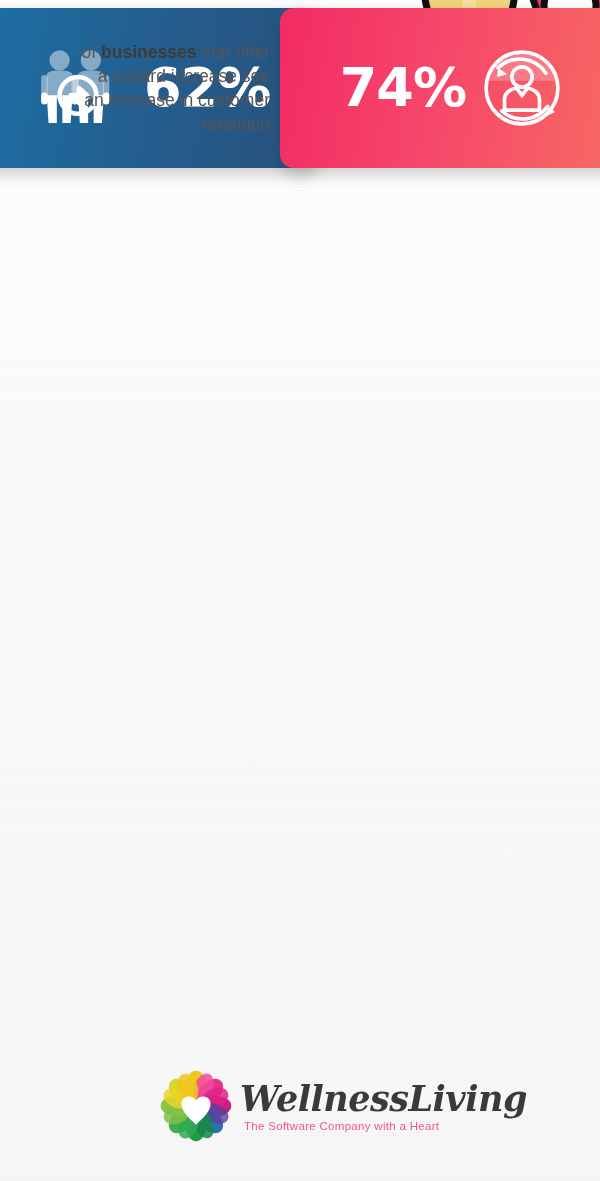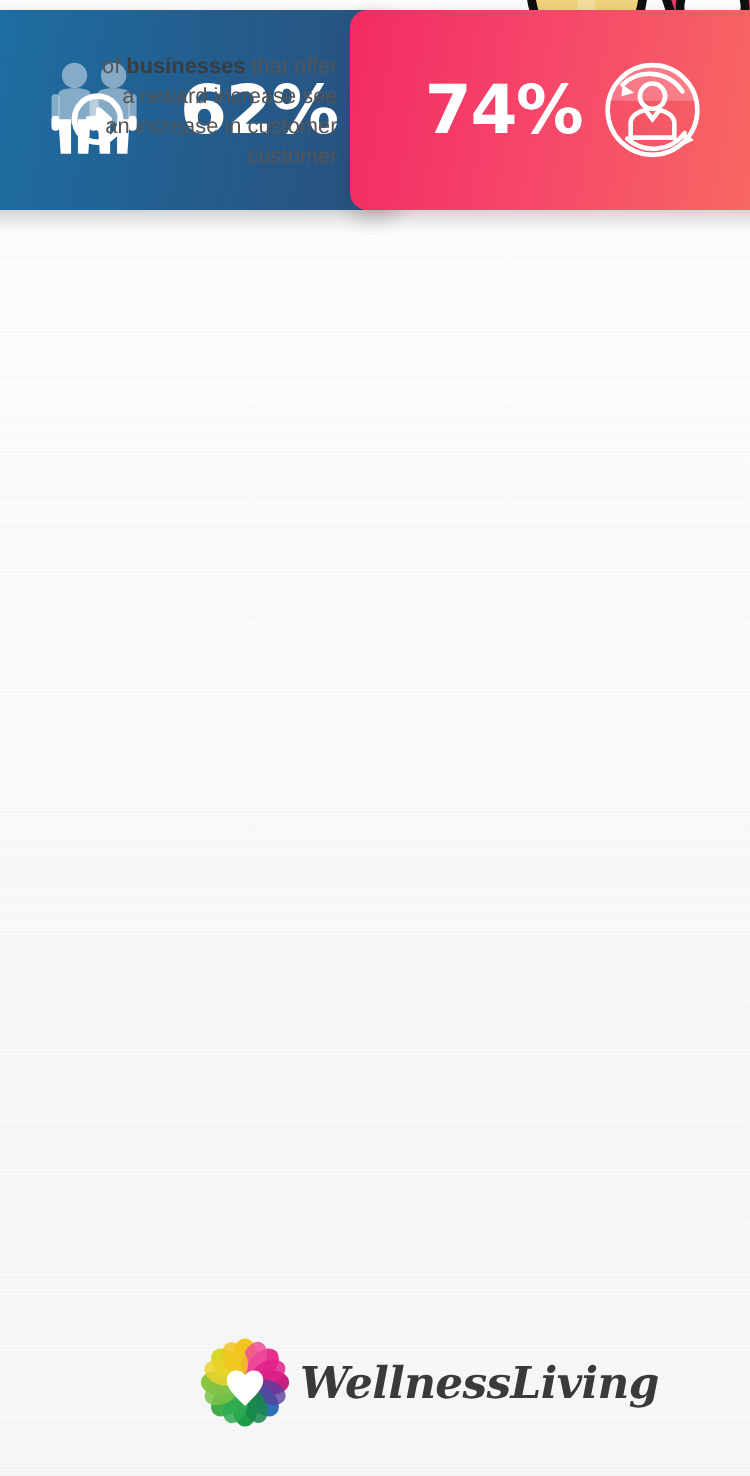--- a/index.html
+++ b/index.html
@@ -242,21 +242,21 @@
   </div>
 </div>
 
 <div class="row row4">
   <div class="cap cap-left">
     <div>
       <span>of </span><b>businesses</b><span> that offer</span>
     </div>
     <div>a reward increase see</div>
     <div>an increase in customer</div>
-    <div>customer</div>
+    <div>retention</div>
   </div>
   <div class="panel panel-right p-red">
     <div class="pct">74%</div>
     <div class="icon-box">
       <svg viewBox="0 0 100 100" width="92" height="92">
         <defs>
           <clipPath id="topHalf">
               <rect x="0" y="0" width="100" height="42"></rect>
             </clipPath>
         </defs>
@@ -298,15 +298,16 @@
         <ellipse cx="50" cy="22" rx="13" ry="20" fill="#17864a" transform="rotate(157 50 50)" opacity="0.85"></ellipse>
         <ellipse cx="50" cy="22" rx="13" ry="20" fill="#2faa52" transform="rotate(202 50 50)" opacity="0.85"></ellipse>
         <ellipse cx="50" cy="22" rx="13" ry="20" fill="#7ec24a" transform="rotate(247 50 50)" opacity="0.85"></ellipse>
         <ellipse cx="50" cy="22" rx="13" ry="20" fill="#ebd32a" transform="rotate(292 50 50)" opacity="0.85"></ellipse>
         <ellipse cx="50" cy="22" rx="13" ry="20" fill="#f2c51f" transform="rotate(337 50 50)" opacity="0.85"></ellipse>
         <path d="M50 42 C45 34 32 35 30 45 C28 56 40 66 50 76 C60 66 72 56 70 45 C68 35 55 34 50 42 Z" fill="#ffffff"></path>
       </g>
     </svg>
     <div class="logo-text">
       <div class="brand">WellnessLiving</div>
+      <div class="tagline">The Software Company with a Heart</div>
     </div>
   </div>
 </div>
 
 </body></html>

